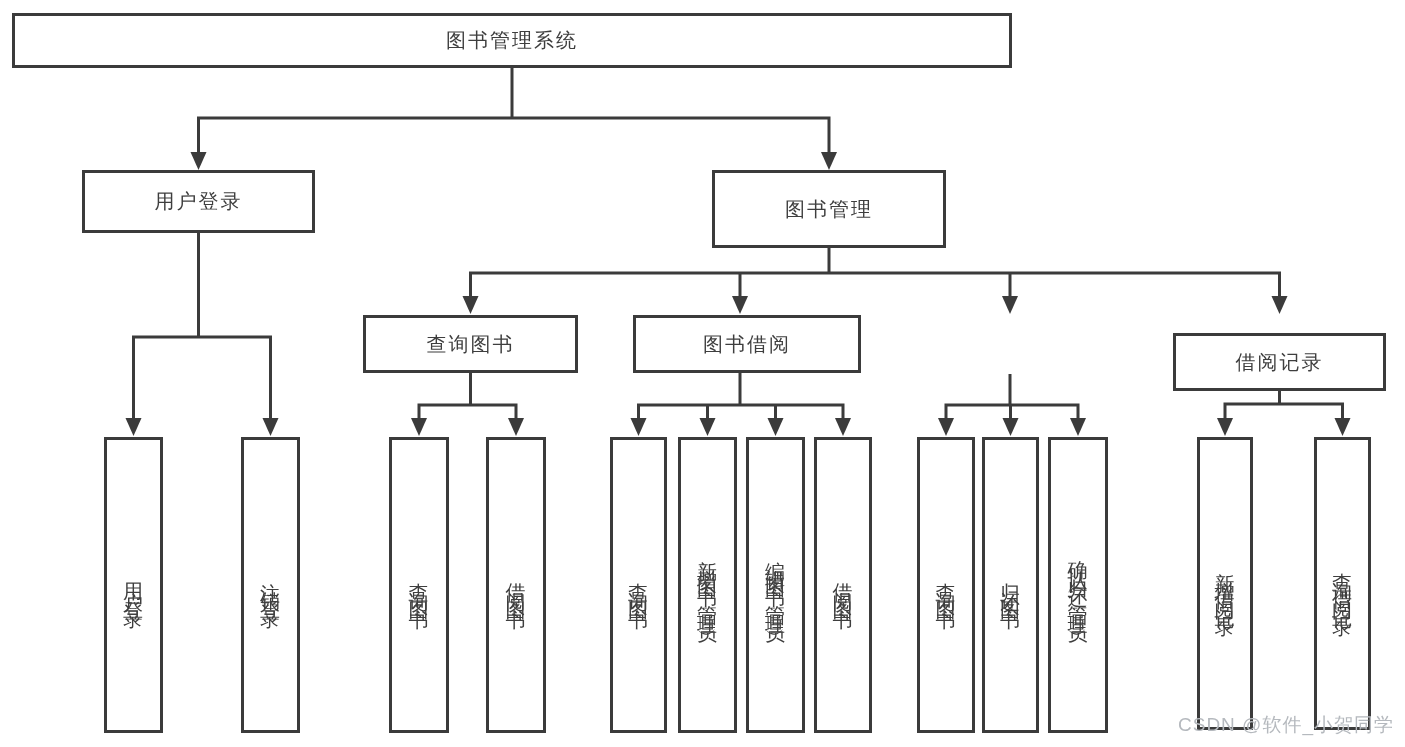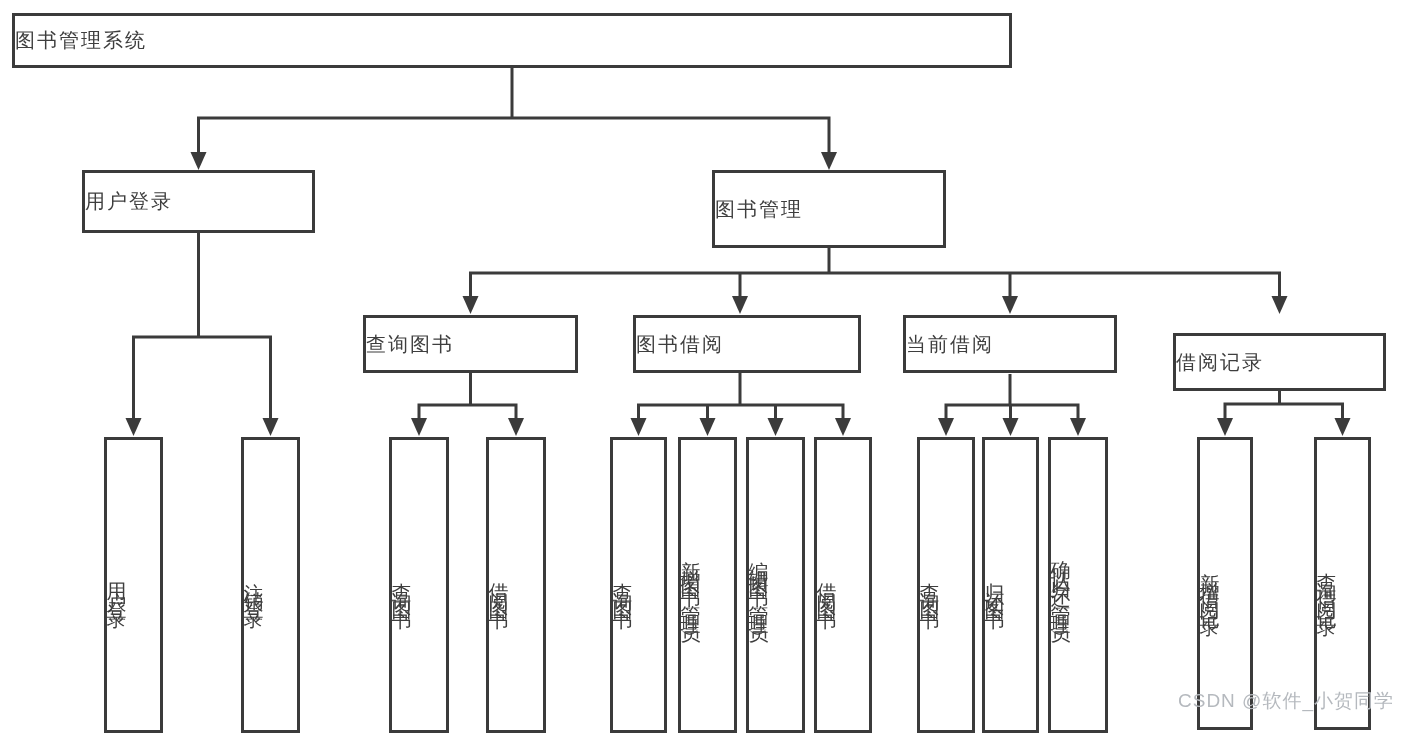--- a/index.html
+++ b/index.html
@@ -16,37 +16,37 @@
     left: 0; top: 0;
     width: 1405px; height: 747px;
   }
   .node {
     position: absolute;
     box-sizing: border-box;
     border: 3px solid #3b3b3b;
     background: #ffffff;
     display: flex;
     align-items: center;
-    justify-content: flex-start;
+    justify-content: center;
     color: #3e3e3e;
     font-size: 20px;
     letter-spacing: 2px;
     z-index: 2;
   }
   .leaf span {
     writing-mode: vertical-rl;
     text-orientation: mixed;
     letter-spacing: 9px;
     font-size: 20px;
     line-height: 1;
   }
   .watermark {
     position: absolute;
     left: 1178px;
-    top: 688px;
+    top: 712px;
     z-index: 5;
     font-size: 19px;
     letter-spacing: 1px;
     color: #b5b9be;
     white-space: nowrap;
   }
 </style>
 </head>
 <body>
 
@@ -114,23 +114,20 @@
   <div class="node" style="left:712px;top:170px;width:234px;height:78px">
     <span>图书管理</span>
   </div>
 
   <div class="node" style="left:363px;top:315px;width:215px;height:58px">
     <span>查询图书</span>
   </div>
   <div class="node" style="left:633px;top:315px;width:228px;height:58px">
     <span>图书借阅</span>
   </div>
-  <div class="node" style="left:903px;top:315px;width:214px;height:58px">
-    <span>当前借阅</span>
-  </div>
   <div class="node" style="left:1173px;top:333px;width:213px;height:58px">
     <span>借阅记录</span>
   </div>
 
   <div class="node leaf" style="left:104px;top:437px;width:59px;height:296px">
     <span>用户登录</span>
   </div>
   <div class="node leaf" style="left:241px;top:437px;width:59px;height:296px">
     <span>注销登录</span>
   </div>

